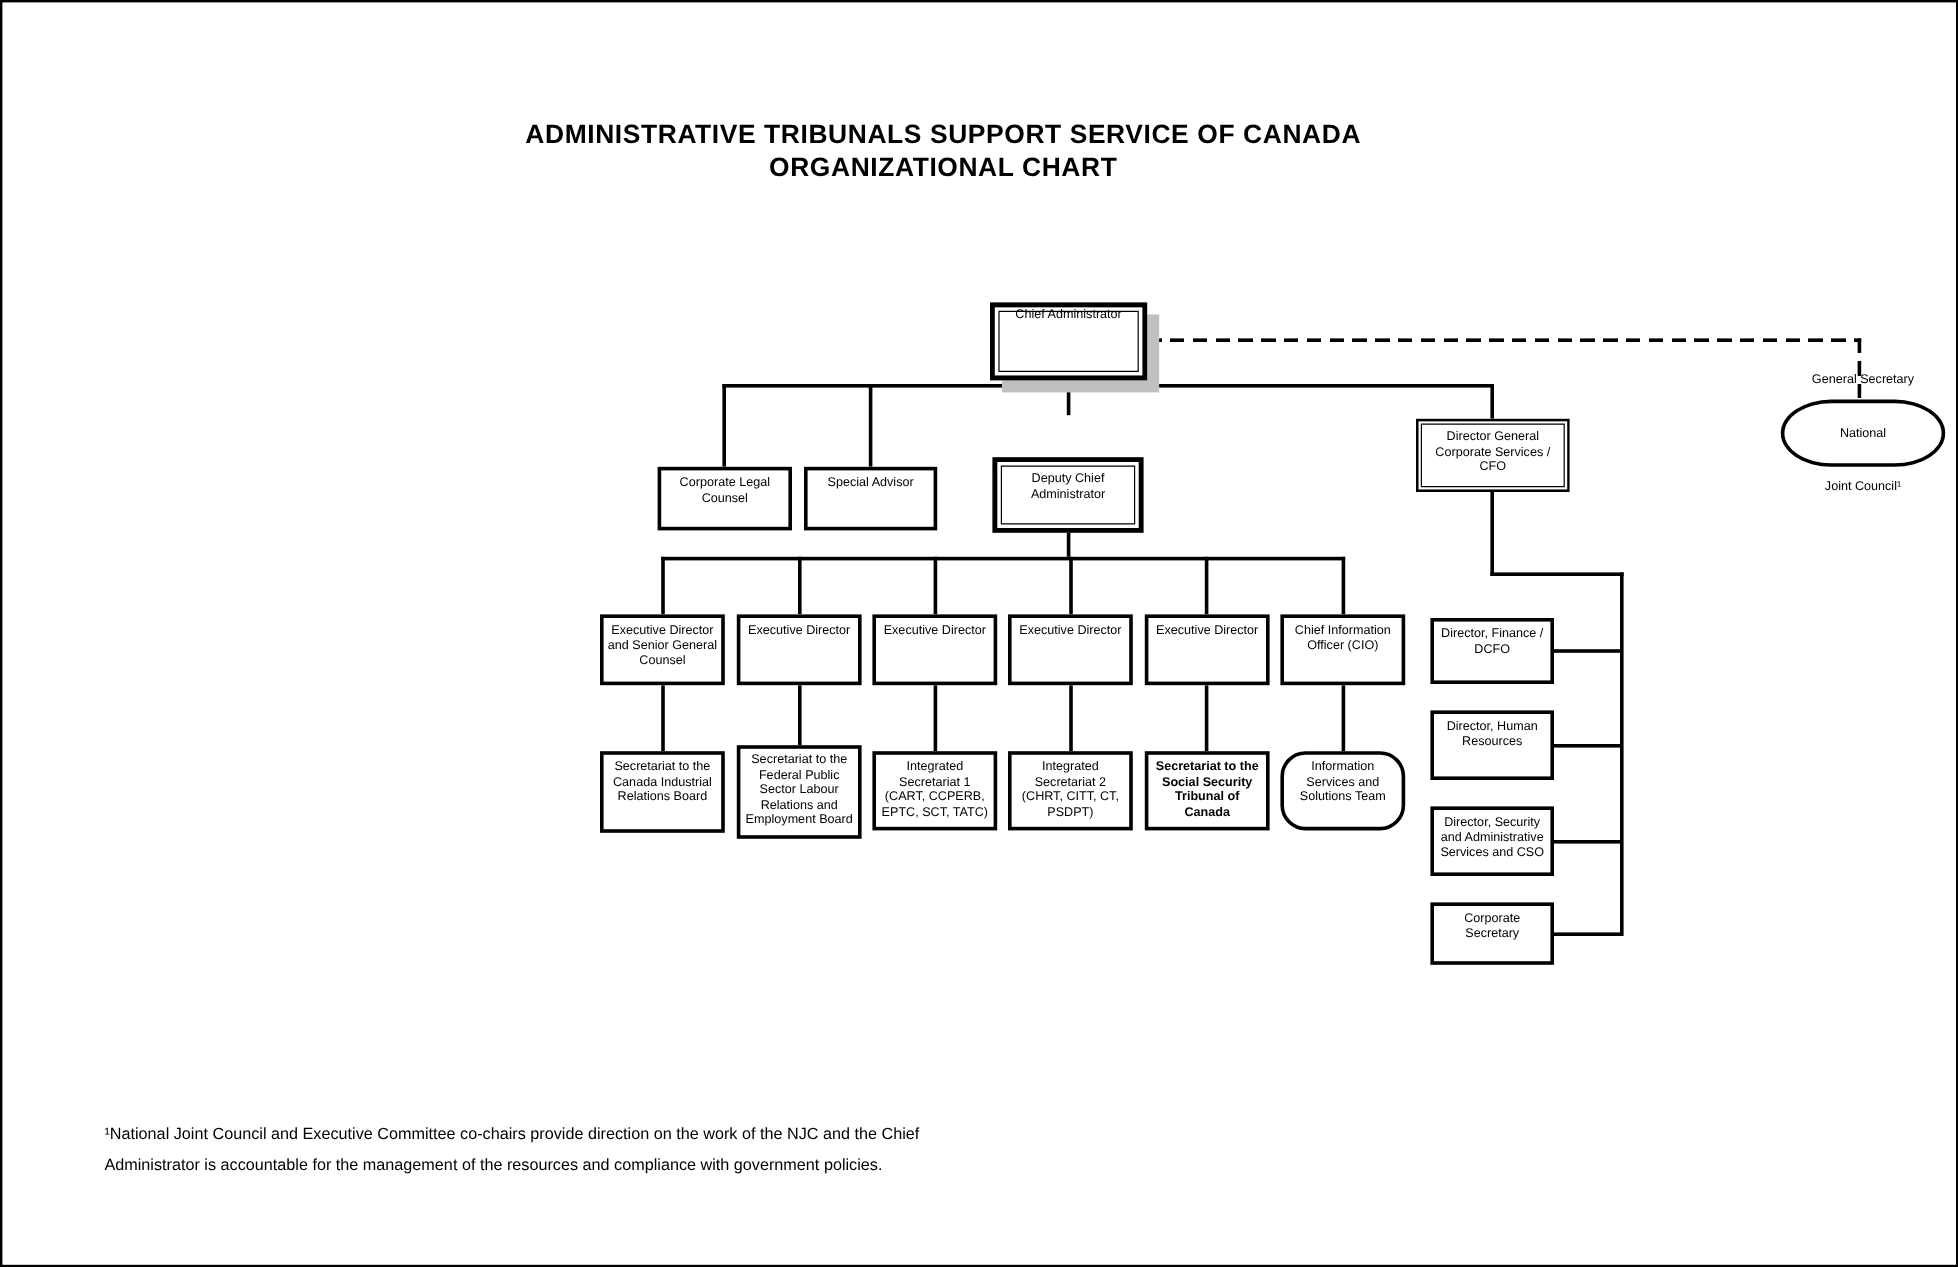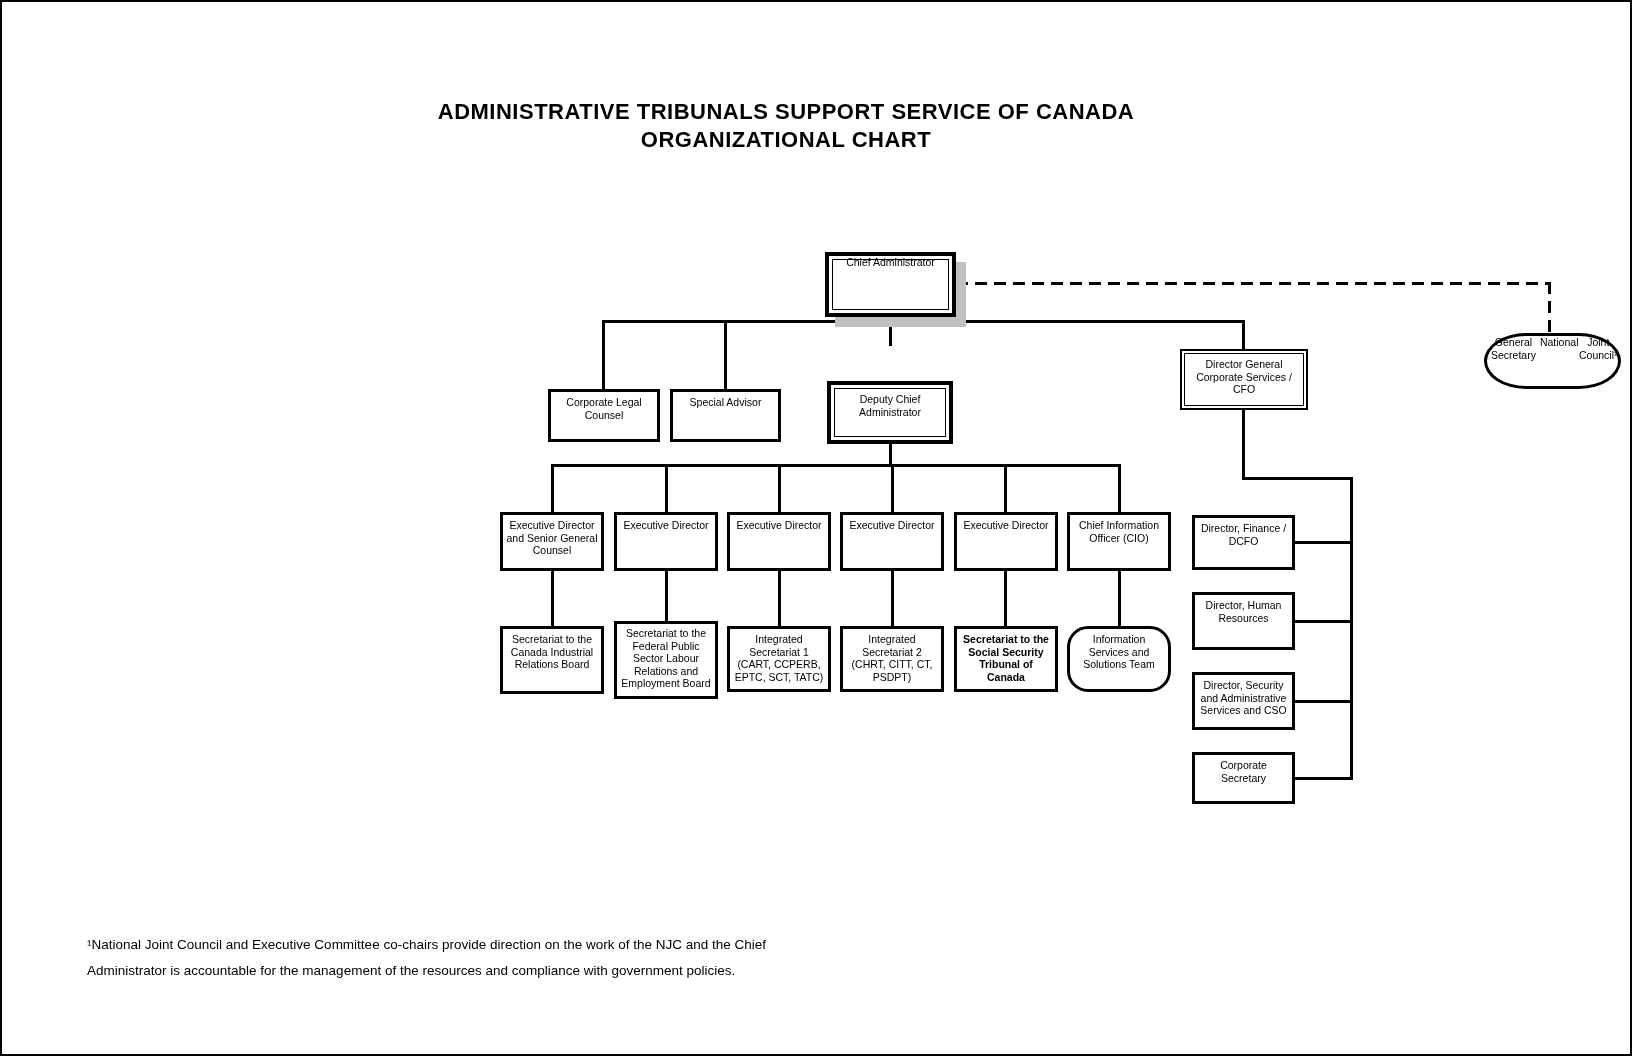--- a/index.html
+++ b/index.html
@@ -26,22 +26,22 @@
   .dbl-shadow{
     border-width:4px;
     box-shadow:10px 10px 0 0 #c0c0c0,inset 0 0 0 3px #fff,inset 0 0 0 4px #000;
   }
   .dbl-thin{
     border-width:2px;
     box-shadow:inset 0 0 0 2px #fff,inset 0 0 0 3px #000;
   }
   .oval{
     border-radius:42px / 28px;
-    display:flex;justify-content:center;
-    font-size:10.5px;line-height:12.5px;padding:0;
+    display:flex;flex-direction:column;align-items:center;justify-content:center;
+    font-size:10.5px;line-height:12.5px;padding:0;gap:32px;
   }
   .line{position:absolute;background:#000;}
   .dash-h{position:absolute;height:3px;background:repeating-linear-gradient(90deg,#000 0 12px,transparent 12px 19px);}
   .dash-v{position:absolute;width:3px;background:repeating-linear-gradient(180deg,#000 0 12px,transparent 12px 19px);}
   .footnote{
     position:absolute;left:85px;top:930px;width:680px;
     font-size:13.5px;line-height:26px;
   }
   .footnote span{display:block;}
 </style>

